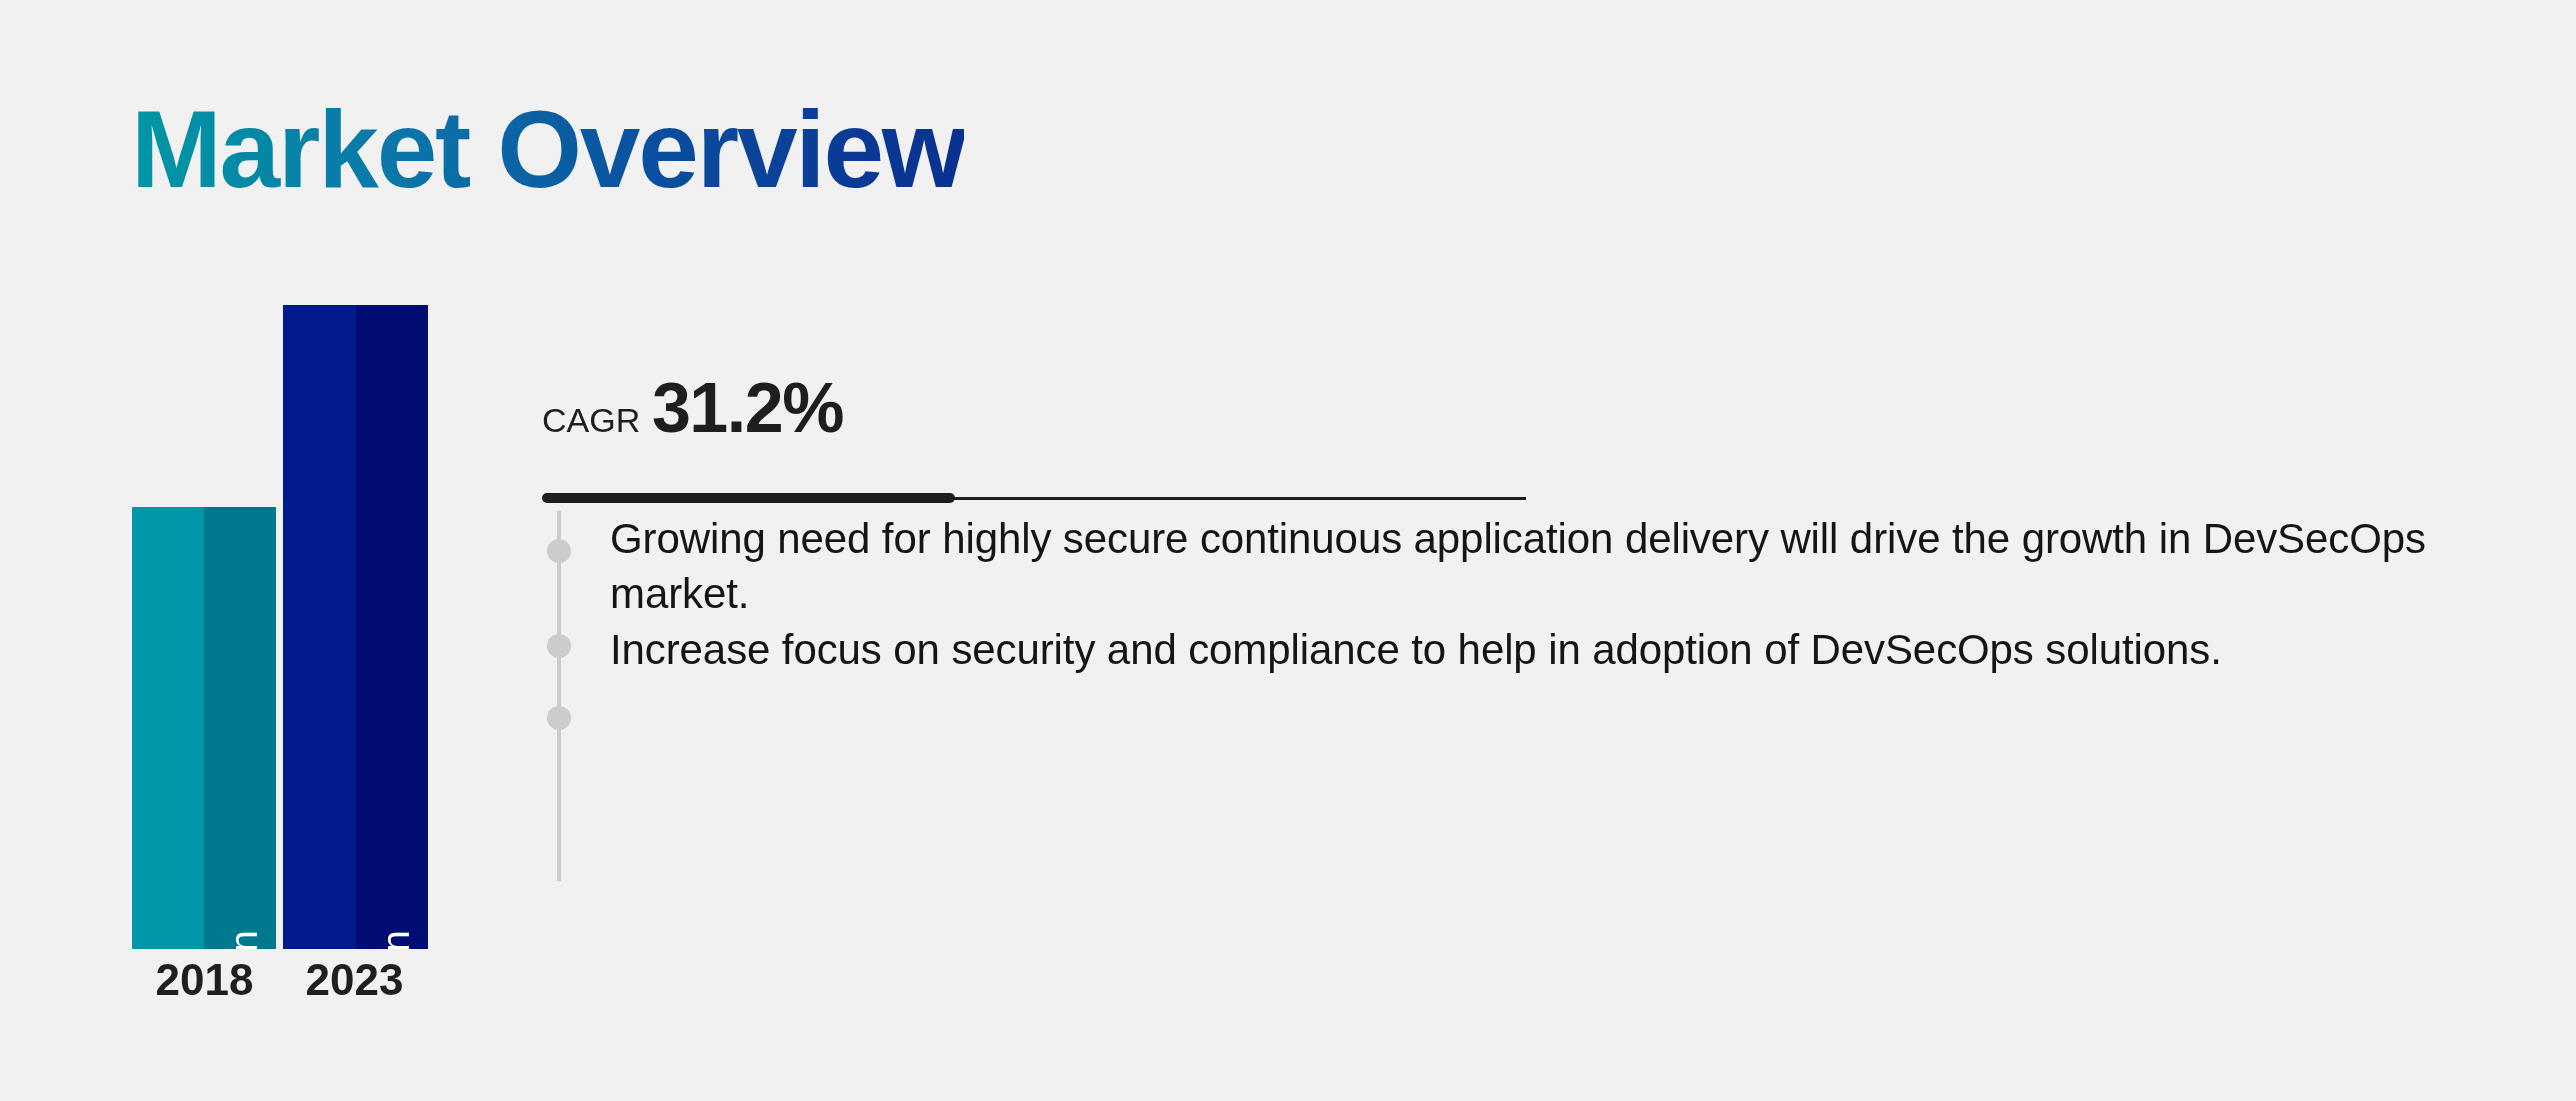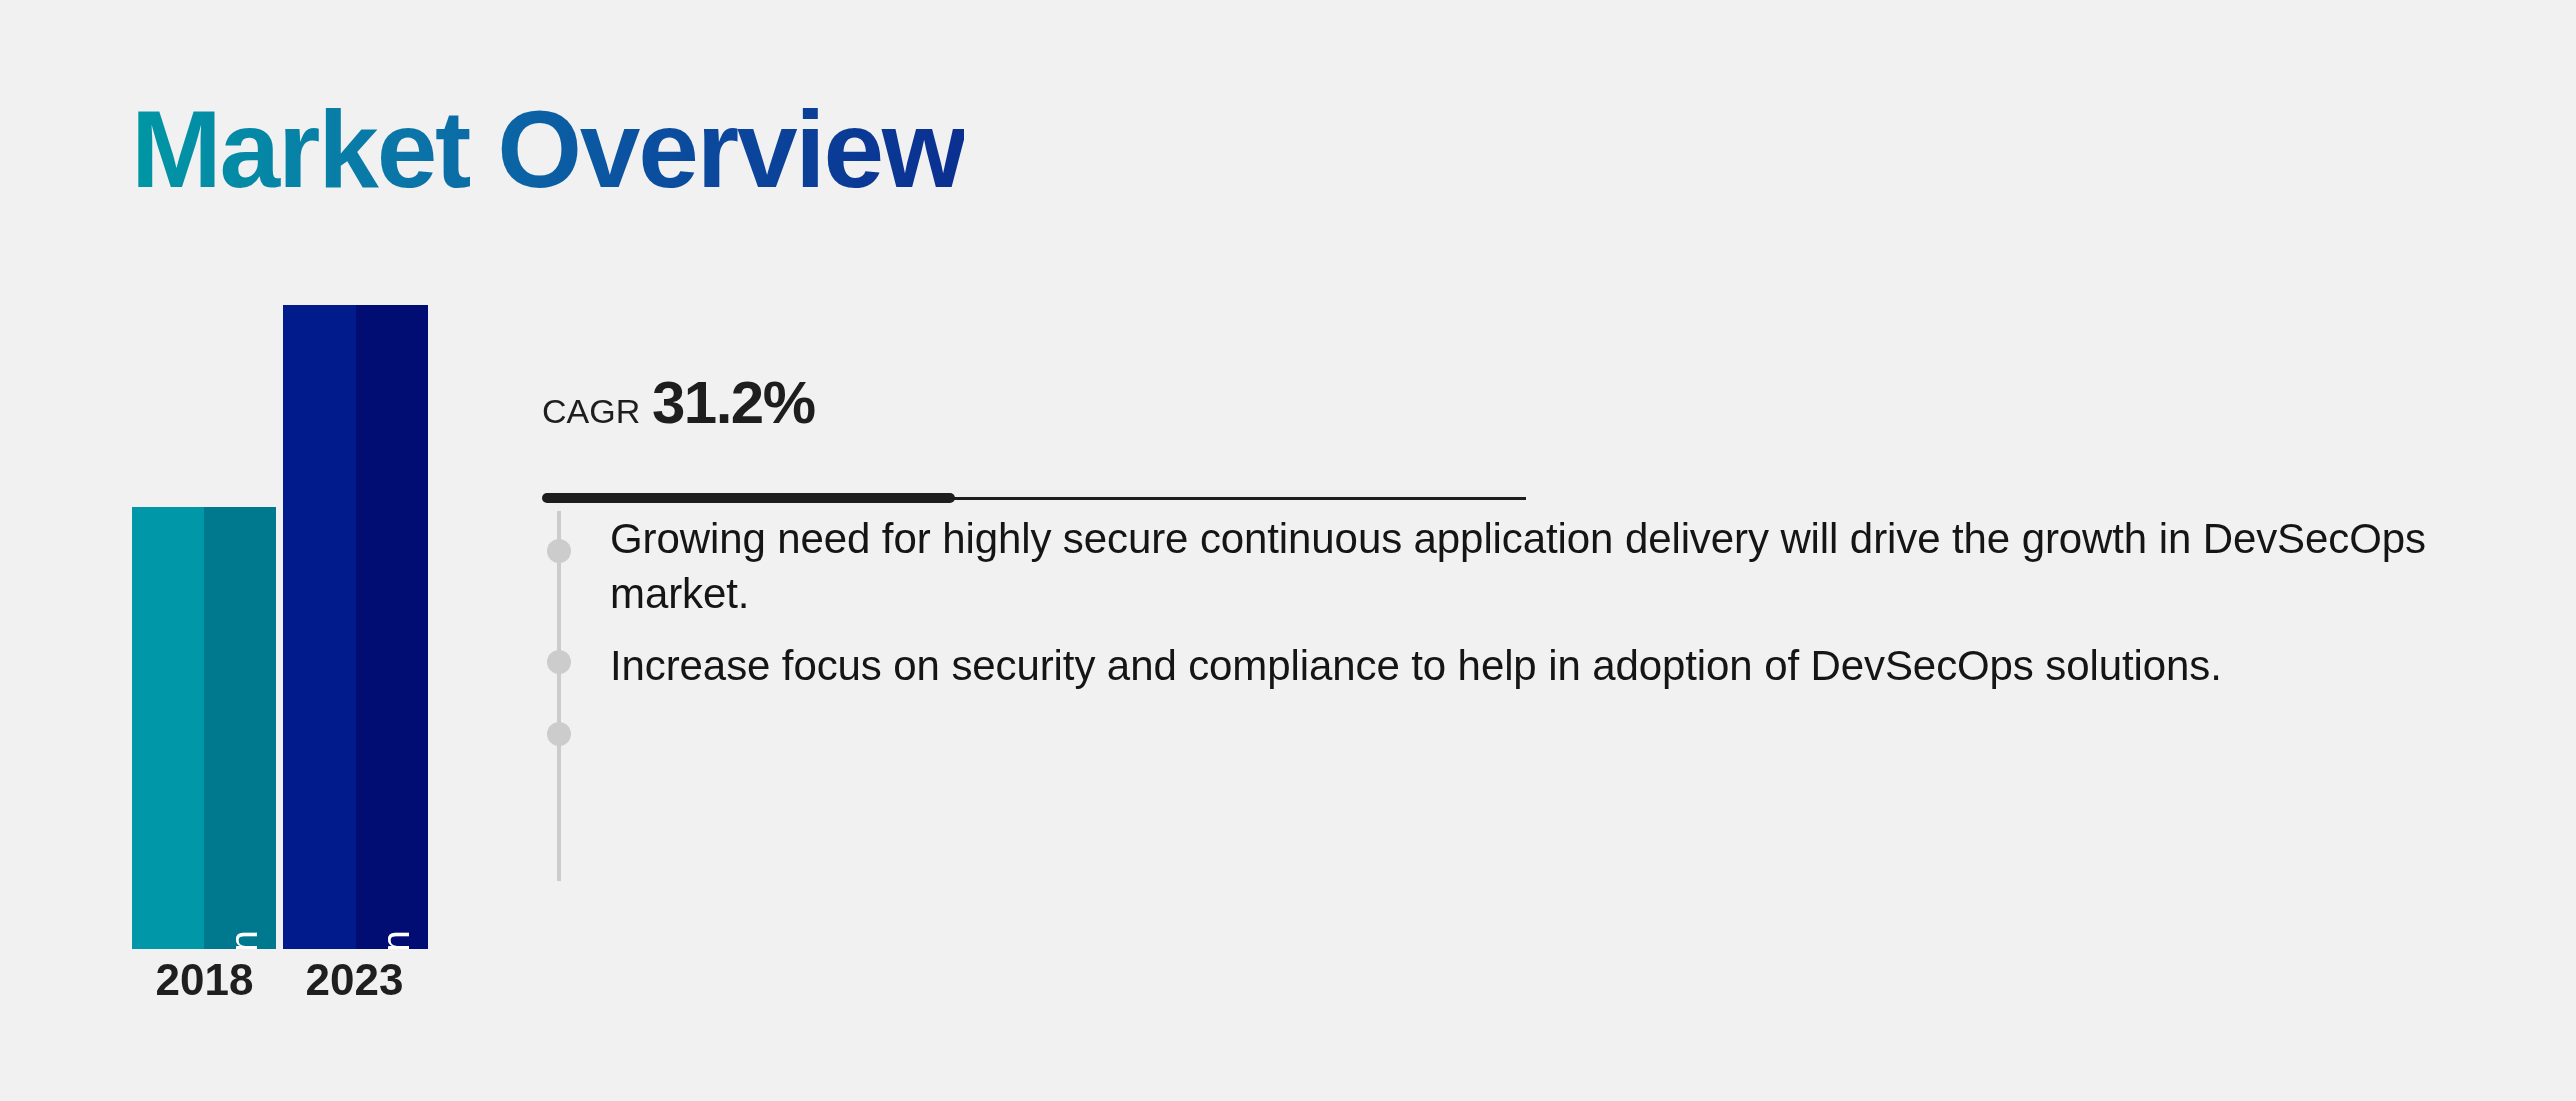--- a/index.html
+++ b/index.html
@@ -110,21 +110,21 @@
     height: 103px;
   }
   #cagr-label {
     font-size: 34px;
     font-weight: 400;
     color: #1e1e1e;
     letter-spacing: 0px;
     line-height: 1;
   }
   #cagr-value {
-    font-size: 60px;
+    font-size: 70px;
     font-weight: 800;
     color: #1e1e1e;
     letter-spacing: -1.5px;
     line-height: 1;
     margin-left: 11.7px;
   }
 
   #cagr-divider {
     position: absolute;
     left: 0;
@@ -181,21 +181,21 @@
   .bullet-text {
     font-size: 42px;
     font-weight: 400;
     color: #151515;
     line-height: 1.32;
     letter-spacing: -0.1px;
     white-space: pre-line;
   }
   #bullet-item-0 { margin-top: 0px; }
   #bullet-item-0 .bullet-dot { top: 28px; }
-  #bullet-item-1 { margin-top: 16px; }
+  #bullet-item-1 { }
   #bullet-item-1 .bullet-dot { top: 12.5px; }
   #bullet-item-2 { margin-top: 16px; }
   #bullet-item-2 .bullet-dot { top: 12.5px; }
 </style>
 </head>
 <body style="background: rgb(241, 241, 241);">
 
 <div id="page-title" style="background-image: linear-gradient(90deg, rgb(0, 151, 164) 0%, rgb(11, 116, 168) 34%, rgb(11, 79, 160) 62%, rgb(10, 47, 144) 100%);">Market Overview</div>
 
 <div id="bar-chart">

